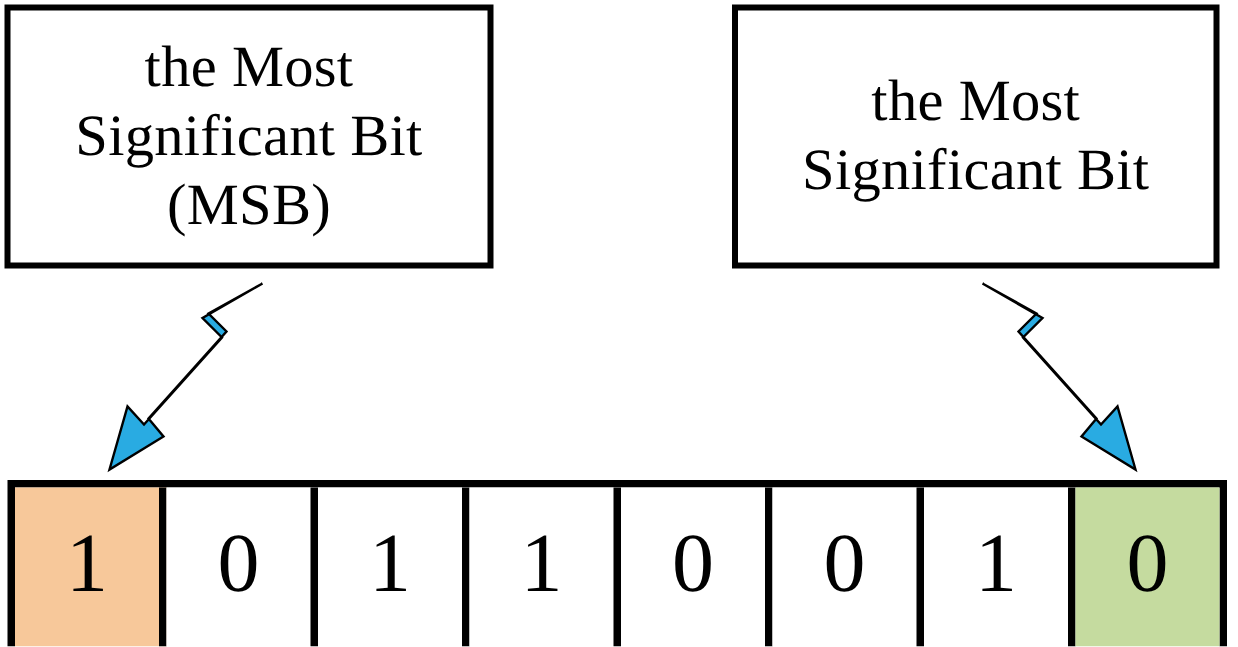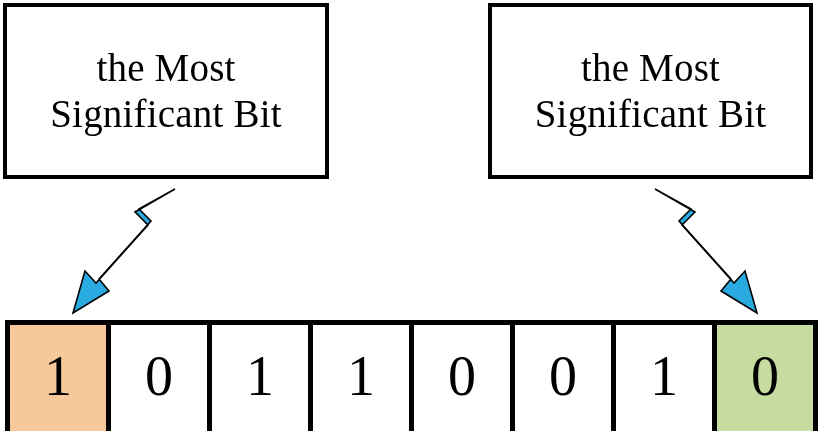--- a/index.html
+++ b/index.html
@@ -82,20 +82,21 @@
   .bit-cell.hl-lsb { background: #c5db9f; }
 </style>
 </head>
 <body>
 
 <div id="canvas">
 
   <div id="msb-box" class="label-box">
     <span class="label-line">the Most</span>
     <span class="label-line">Significant Bit</span>
+    <span class="label-line">(MSB)</span>
   </div>
 
   <div id="lsb-box" class="label-box">
     <span class="label-line">the Most</span>
     <span class="label-line">Significant Bit</span>
   </div>
 
   <svg id="msb-arrow" class="arrow-svg" viewBox="0 0 130 135">
     <polygon class="arrow-shape" points="120,4 84,24 96,36 44,94 54,106 18,128 30,86 41,98 93,40 80,27"></polygon>
   </svg>

